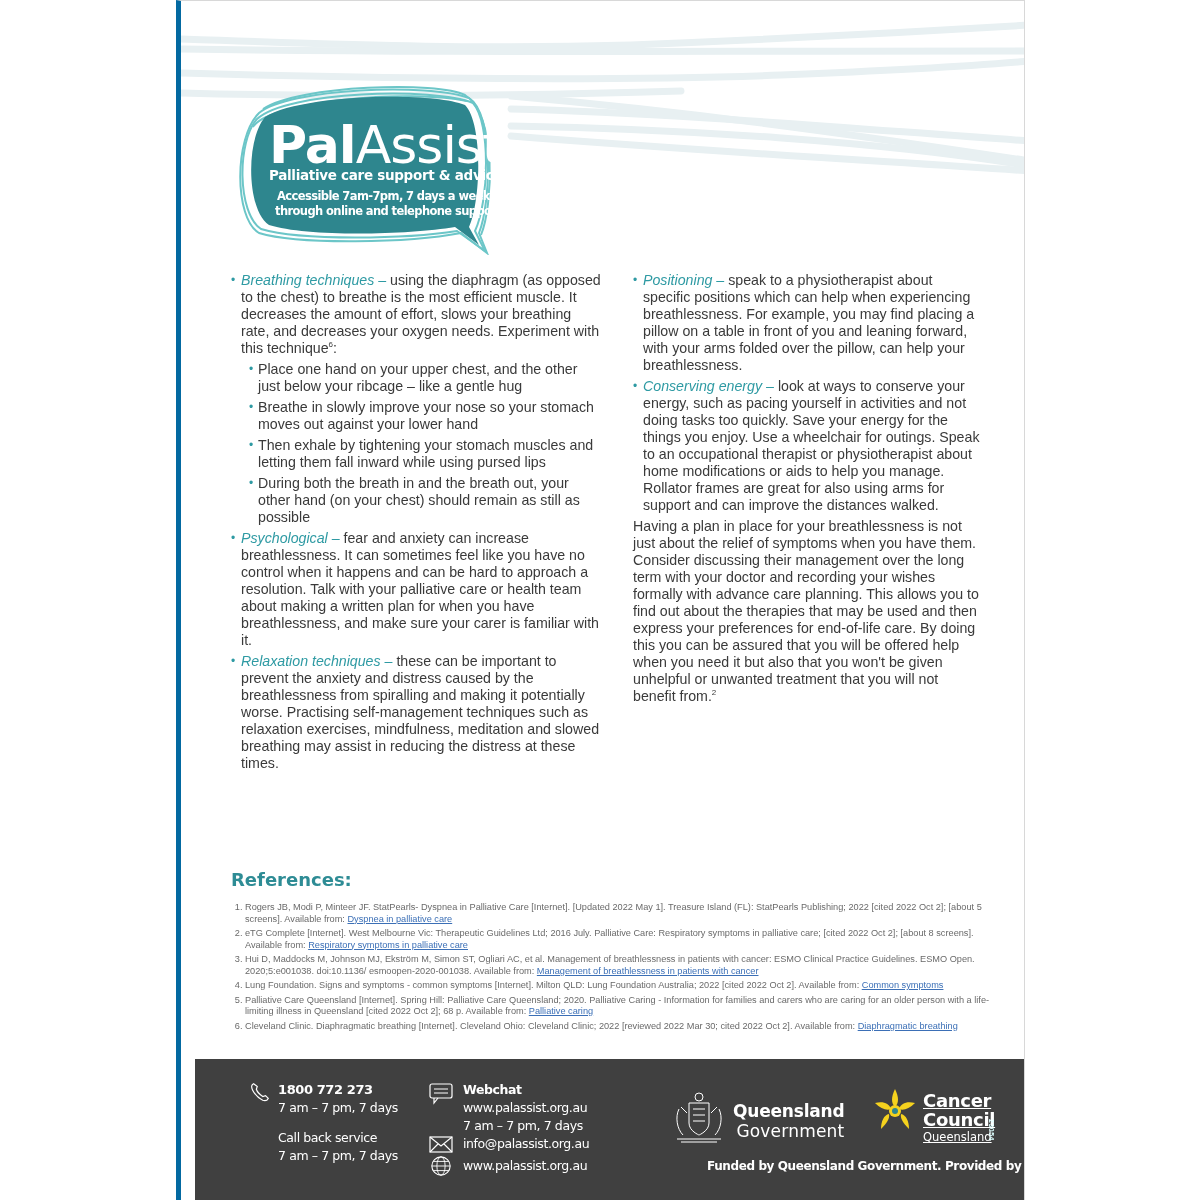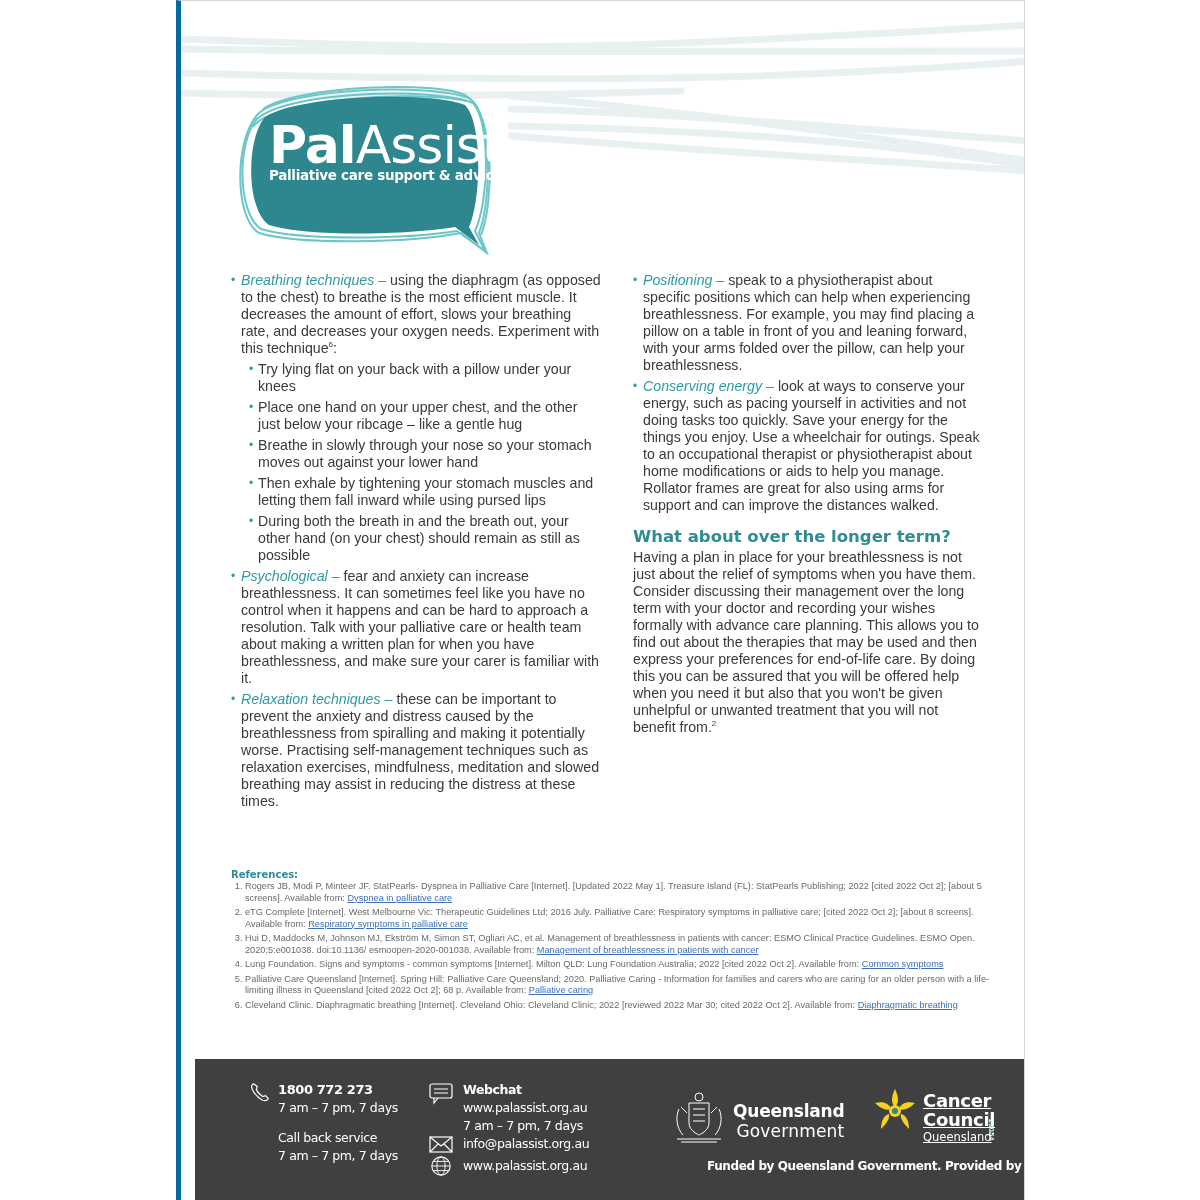--- a/index.html
+++ b/index.html
@@ -20,21 +20,21 @@
   ul.bl > li { position: relative; padding-left: 10px; margin-bottom: 4px; }
   ul.bl > li::before { content: "•"; position: absolute; left: 0; top: 0; color: #2e9aa3; font-size: 12px; }
   ul.sub { list-style: none; margin: 4px 0 0 0; padding: 0 0 0 8px; }
   ul.sub > li { position: relative; padding-left: 9px; margin-bottom: 4px; }
   ul.sub > li::before { content: "•"; position: absolute; left: 0; top: 0; color: #2e9aa3; font-size: 12px; }
   .term { font-style: italic; color: #2e9aa3; }
   sup { font-size: 8px; line-height: 0; }
   h2.sec { font-family: "DejaVu Sans", sans-serif; color: #2e8c95; font-size: 16.5px; margin: 14px 0 4px 0; font-weight: bold; }
 
   .refs { position: absolute; left: 50px; top: 868px; width: 760px; }
-  .refs h3 { margin: 0 0 1px 0; font-family: "DejaVu Sans", sans-serif; font-size: 10px; color: #2e8c95; font-weight: bold; }
+  .refs h3 { margin: 0 0 12px 0; font-family: "DejaVu Sans", sans-serif; font-size: 18px; color: #2e8c95; font-weight: bold; }
   .refs ol { margin: 0; padding: 0 0 0 14px; font-size: 9.2px; line-height: 11.5px; color: #6a6a6a; }
   .refs ol li { margin-bottom: 3px; padding-left: 0px; }
   .refs a { color: #3b6fb6; text-decoration: underline; }
 
   .footer { position: absolute; left: 14px; top: 1058px; width: 849px; height: 168px; background: #404040; color: #fff; }
   .f-phone-icon { position: absolute; left: 54px; top: 22px; width: 22px; height: 22px; }
   .f-col1 { position: absolute; left: 83px; top: 22px; font-family: "DejaVu Sans", sans-serif; font-size: 12.5px; line-height: 18px; letter-spacing: -0.4px; }
   .f-col1 .num { font-weight: bold; font-size: 13px; }
   .f-col1 .gap { margin-top: 12px; }
   .f-col2 { position: absolute; left: 268px; top: 22px; font-family: "DejaVu Sans", sans-serif; font-size: 12.5px; line-height: 18px; letter-spacing: -0.4px; }
@@ -77,43 +77,45 @@
         <path d="M30,30 C60,5 200,0 240,15 C265,30 262,120 250,150 L258,170 L232,150 C180,160 70,162 30,150 C5,135 5,55 30,30 Z"></path>
         <path d="M28,36 C58,8 205,4 244,20 C262,40 260,118 246,148 L256,168 L228,148 C178,156 72,158 32,146 C8,130 8,58 28,36 Z"></path>
         <path d="M34,26 C70,2 210,-2 236,12 C268,32 264,122 252,152"></path>
         <path d="M24,44 C40,18 180,6 238,18"></path>
       </g>
       <path d="M36,34 C70,12 200,8 236,22 C254,40 252,118 240,144 L250,162 L226,144 C178,152 78,154 40,142 C18,128 16,58 36,34 Z" fill="#2e868e"></path>
     </svg>
   </div>
   <div class="logo-title" style="left:88px;top:118px;"><b>Pal</b><span>Assist</span></div>
   <div class="logo-sub">Palliative care support &amp; advice</div>
+  <div class="logo-acc">
+    <div>Accessible 7am-7pm, 7 days a week,</div>
+    <div style="margin-left:-2px">through online and telephone support</div>
+  </div>
 
   <div class="col col-left">
     <ul class="bl">
       <li><span class="term">Breathing techniques</span><span class="term"> – </span><span>using the diaphragm (as opposed to the chest) to breathe is the most efficient muscle. It decreases the amount of effort, slows your breathing rate, and decreases your oxygen needs. Experiment with this technique</span><sup>6</sup><span>:</span>
         <ul class="sub">
-          <li>Try lying flat on your back with a pillow under your knees</li>
           <li>Place one hand on your upper chest, and the other just below your ribcage – like a gentle hug</li>
-          <li>Breathe in slowly through your nose so your stomach moves out against your lower hand</li>
+          <li>Breathe in slowly improve your nose so your stomach moves out against your lower hand</li>
           <li>Then exhale by tightening your stomach muscles and letting them fall inward while using pursed lips</li>
           <li>During both the breath in and the breath out, your other hand (on your chest) should remain as still as possible</li>
         </ul>
       </li>
       <li><span class="term">Psychological</span><span class="term"> – </span><span>fear and anxiety can increase breathlessness. It can sometimes feel like you have no control when it happens and can be hard to approach a resolution. Talk with your palliative care or health team about making a written plan for when you have breathlessness, and make sure your carer is familiar with it.</span></li>
       <li><span class="term">Relaxation techniques</span><span class="term"> – </span><span>these can be important to prevent the anxiety and distress caused by the breathlessness from spiralling and making it potentially worse. Practising self-management techniques such as relaxation exercises, mindfulness, meditation and slowed breathing may assist in reducing the distress at these times.</span></li>
     </ul>
   </div>
 
   <div class="col col-right">
     <ul class="bl">
       <li><span class="term">Positioning</span><span class="term"> – </span><span>speak to a physiotherapist about specific positions which can help when experiencing breathlessness. For example, you may find placing a pillow on a table in front of you and leaning forward, with your arms folded over the pillow, can help your breathlessness.</span></li>
       <li><span class="term">Conserving energy</span><span class="term"> – </span><span>look at ways to conserve your energy, such as pacing yourself in activities and not doing tasks too quickly. Save your energy for the things you enjoy. Use a wheelchair for outings. Speak to an occupational therapist or physiotherapist about home modifications or aids to help you manage. Rollator frames are great for also using arms for support and can improve the distances walked.</span></li>
     </ul>
-    <h2 class="sec">What about over the longer term?</h2>
     <p style="margin:0"><span>Having a plan in place for your breathlessness is not just about the relief of symptoms when you have them. Consider discussing their management over the long term with your doctor and recording your wishes formally with advance care planning. This allows you to find out about the therapies that may be used and then express your preferences for end-of-life care. By doing this you can be assured that you will be offered help when you need it but also that you won't be given unhelpful or unwanted treatment that you will not benefit from.</span><sup>2</sup></p>
   </div>
 
   <div class="refs">
     <h3>References:</h3>
     <ol>
       <li><span>Rogers JB, Modi P, Minteer JF. StatPearls- Dyspnea in Palliative Care [Internet]. [Updated 2022 May 1]. Treasure Island (FL): StatPearls Publishing; 2022 [cited 2022 Oct 2]; [about 5 screens]. Available from: </span><a>Dyspnea in palliative care</a></li>
       <li><span>eTG Complete [Internet]. West Melbourne Vic: Therapeutic Guidelines Ltd; 2016 July. Palliative Care: Respiratory symptoms in palliative care; [cited 2022 Oct 2]; [about 8 screens]. Available from: </span><a>Respiratory symptoms in palliative care</a></li>
       <li><span>Hui D, Maddocks M, Johnson MJ, Ekström M, Simon ST, Ogliari AC, et al. Management of breathlessness in patients with cancer: ESMO Clinical Practice Guidelines. ESMO Open. 2020;5:e001038. doi:10.1136/ esmoopen-2020-001038. Available from: </span><a>Management of breathlessness in patients with cancer</a></li>
       <li><span>Lung Foundation. Signs and symptoms - common symptoms [Internet]. Milton QLD: Lung Foundation Australia; 2022 [cited 2022 Oct 2]. Available from: </span><a>Common symptoms</a></li>

